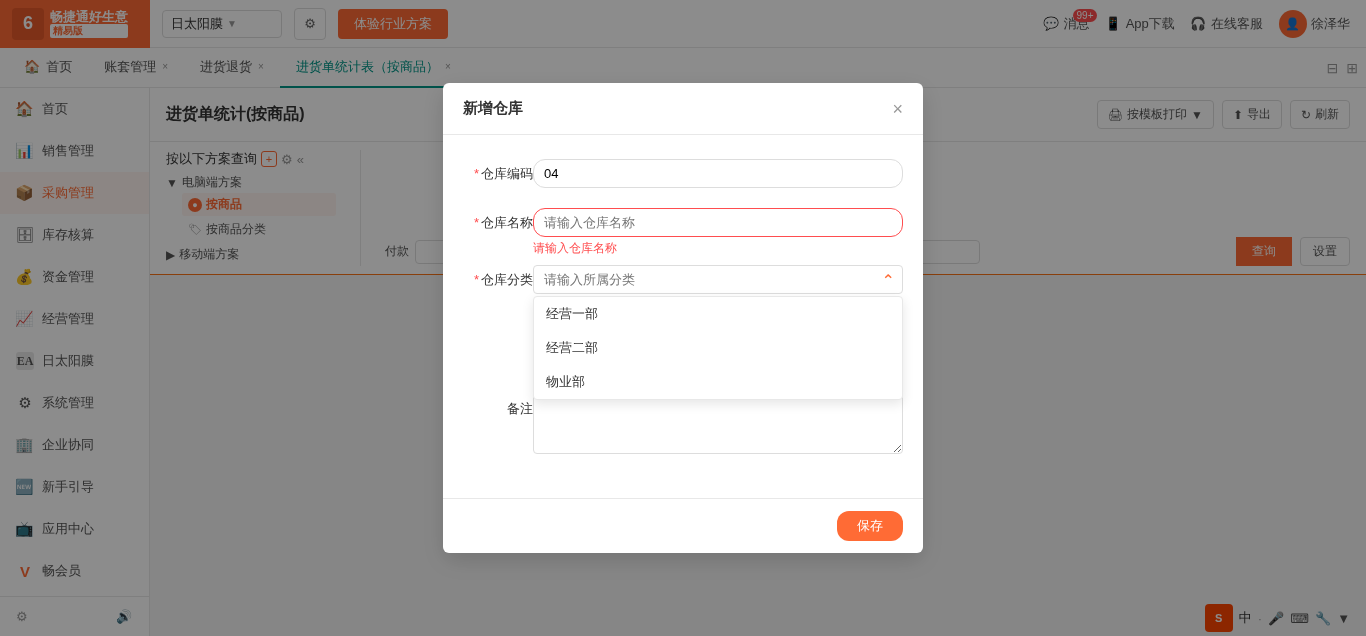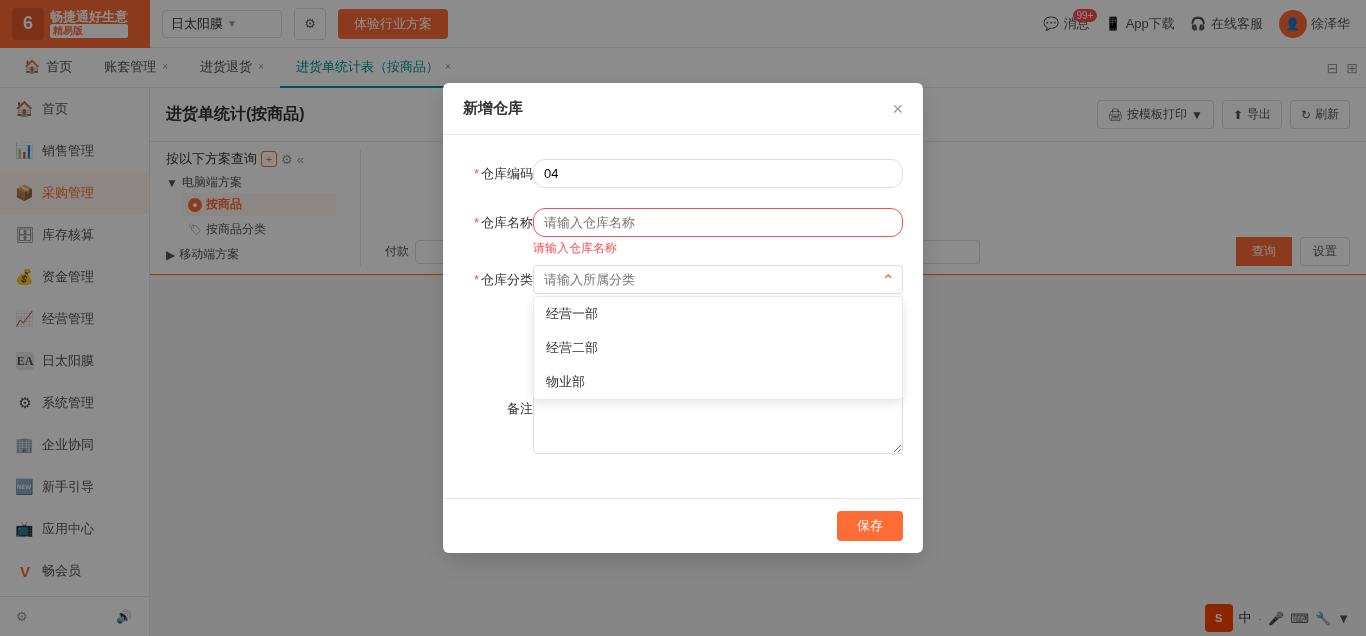--- a/index.html
+++ b/index.html
@@ -137,21 +137,21 @@
 
     .textarea-input {
       flex: 1; border: 1px solid #ddd; border-radius: 4px;
       padding: 6px 10px; font-size: 13px; resize: vertical; height: 60px;
       outline: none;
     }
     .dialog-footer {
       display: flex; justify-content: flex-end; gap: 10px;
       padding: 12px 20px; border-top: 1px solid #e8e8e8;
     }
-    .btn-save { background: #ff6b35; border: none; border-radius: 4px; padding: 6px 20px; cursor: pointer; font-size: 13px; color: #fff; }
+    .btn-save { background: #ff6b35; border: none; border-radius: 12px; padding: 6px 20px; cursor: pointer; font-size: 13px; color: #fff; }
   </style>
 </head>
 <body>
 
 <div class="top-header">
   <div class="logo-area">
     <div class="logo-icon">6</div>
     <div class="logo-text">
       <span>畅捷通好生意</span>
       <span>精易版</span>

